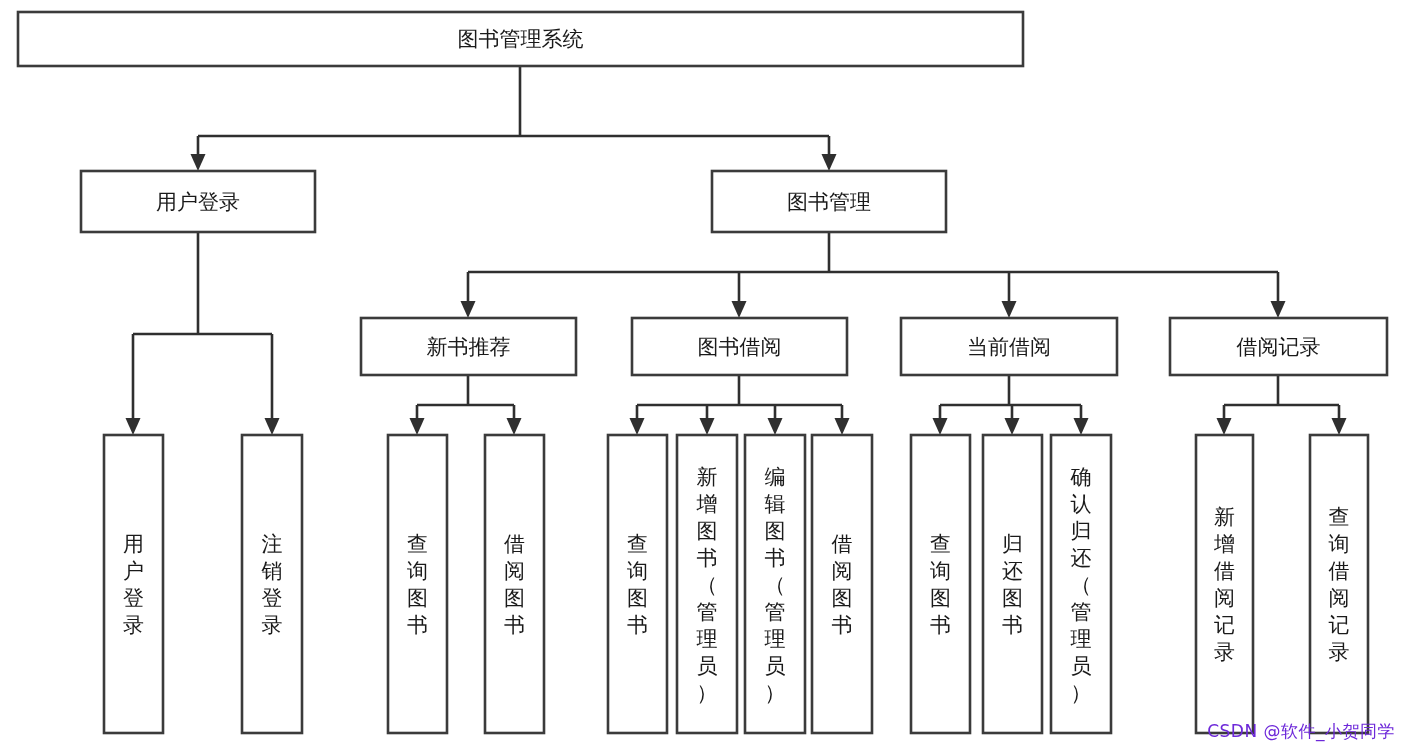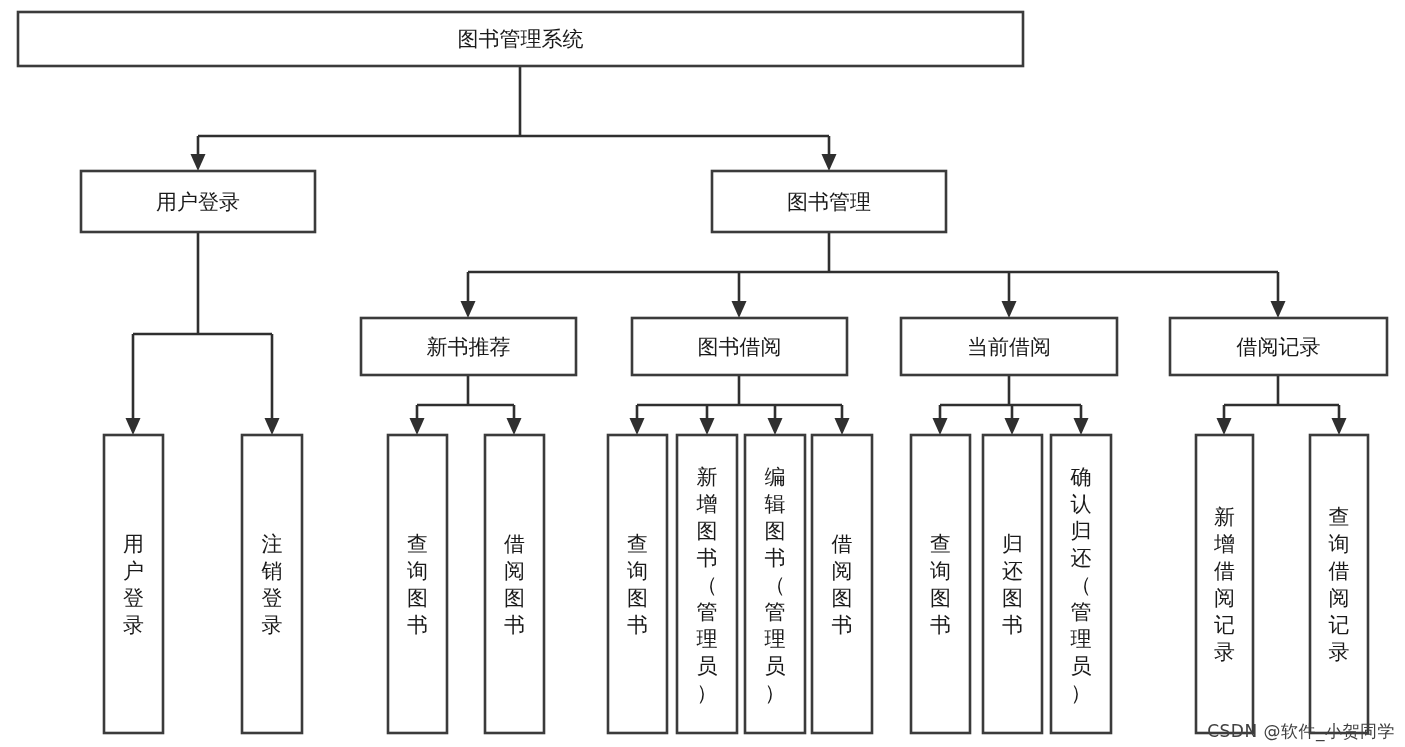--- a/index.html
+++ b/index.html
@@ -54,21 +54,21 @@
   .arrow-head {
     fill: #2f2f2f;
     stroke: none;
   }
   .watermark {
     position: absolute;
     right: 10px;
     bottom: 4px;
     font-family: "DejaVu Sans", "Liberation Sans", sans-serif;
     font-size: 17px;
-    color: #404040;
+    color: #6d28d9;
     white-space: nowrap;
     letter-spacing: 0.5px;
     user-select: none;
   }
 </style>
 </head>
 <body>
 
 <div id="diagram-root">
   <svg class="diagram-canvas" id="diagram-canvas" viewBox="0 0 1405 747" xmlns="http://www.w3.org/2000/svg">

